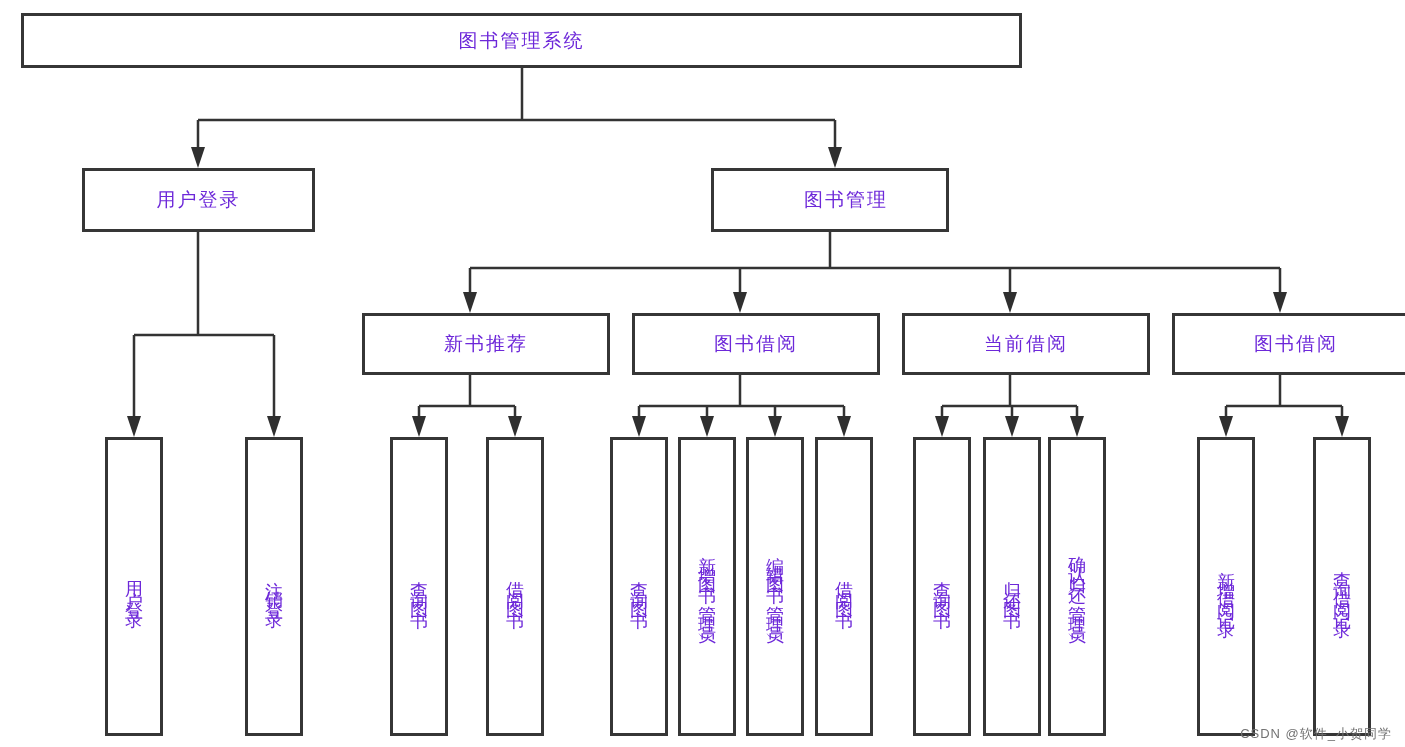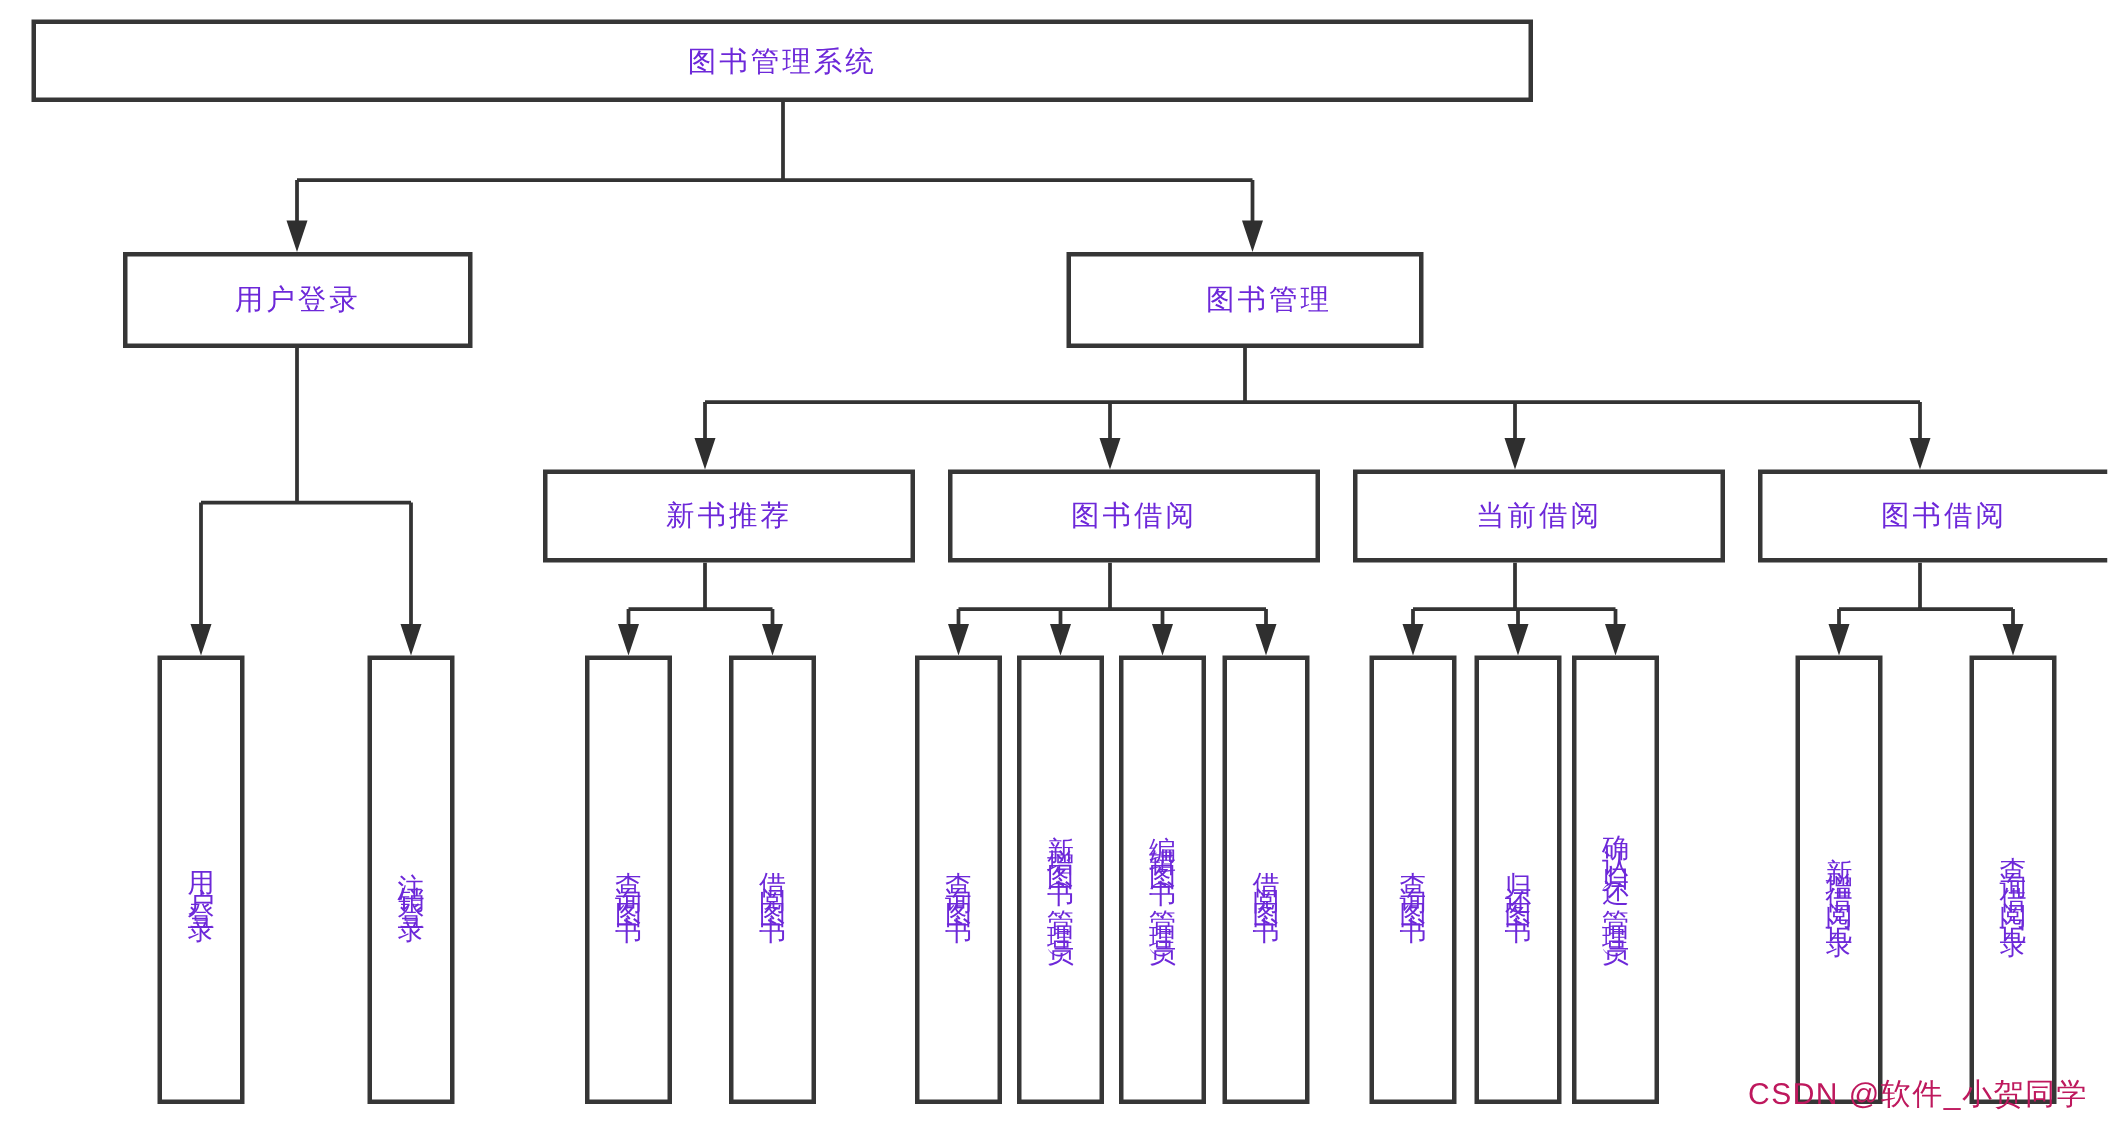--- a/index.html
+++ b/index.html
@@ -66,23 +66,23 @@
   .n-leaf-8  { left: 815px; }
   .n-leaf-9  { left: 913px; }
   .n-leaf-10 { left: 983px; }
   .n-leaf-11 { left: 1048px; }
   .n-leaf-12 { left: 1197px; }
   .n-leaf-13 { left: 1313px; }
   .watermark {
     position: absolute;
     right: 13px;
     bottom: 4px;
-    font-size: 20px;
+    font-size: 13px;
     letter-spacing: 1px;
-    color: #be185d;
+    color: #737373;
     white-space: nowrap;
     margin-top: 44px;
   }
 </style>
 </head>
 <body>
 
 <div class="stage">
 
   <svg class="connectors" viewBox="0 0 1405 747" xmlns="http://www.w3.org/2000/svg">

